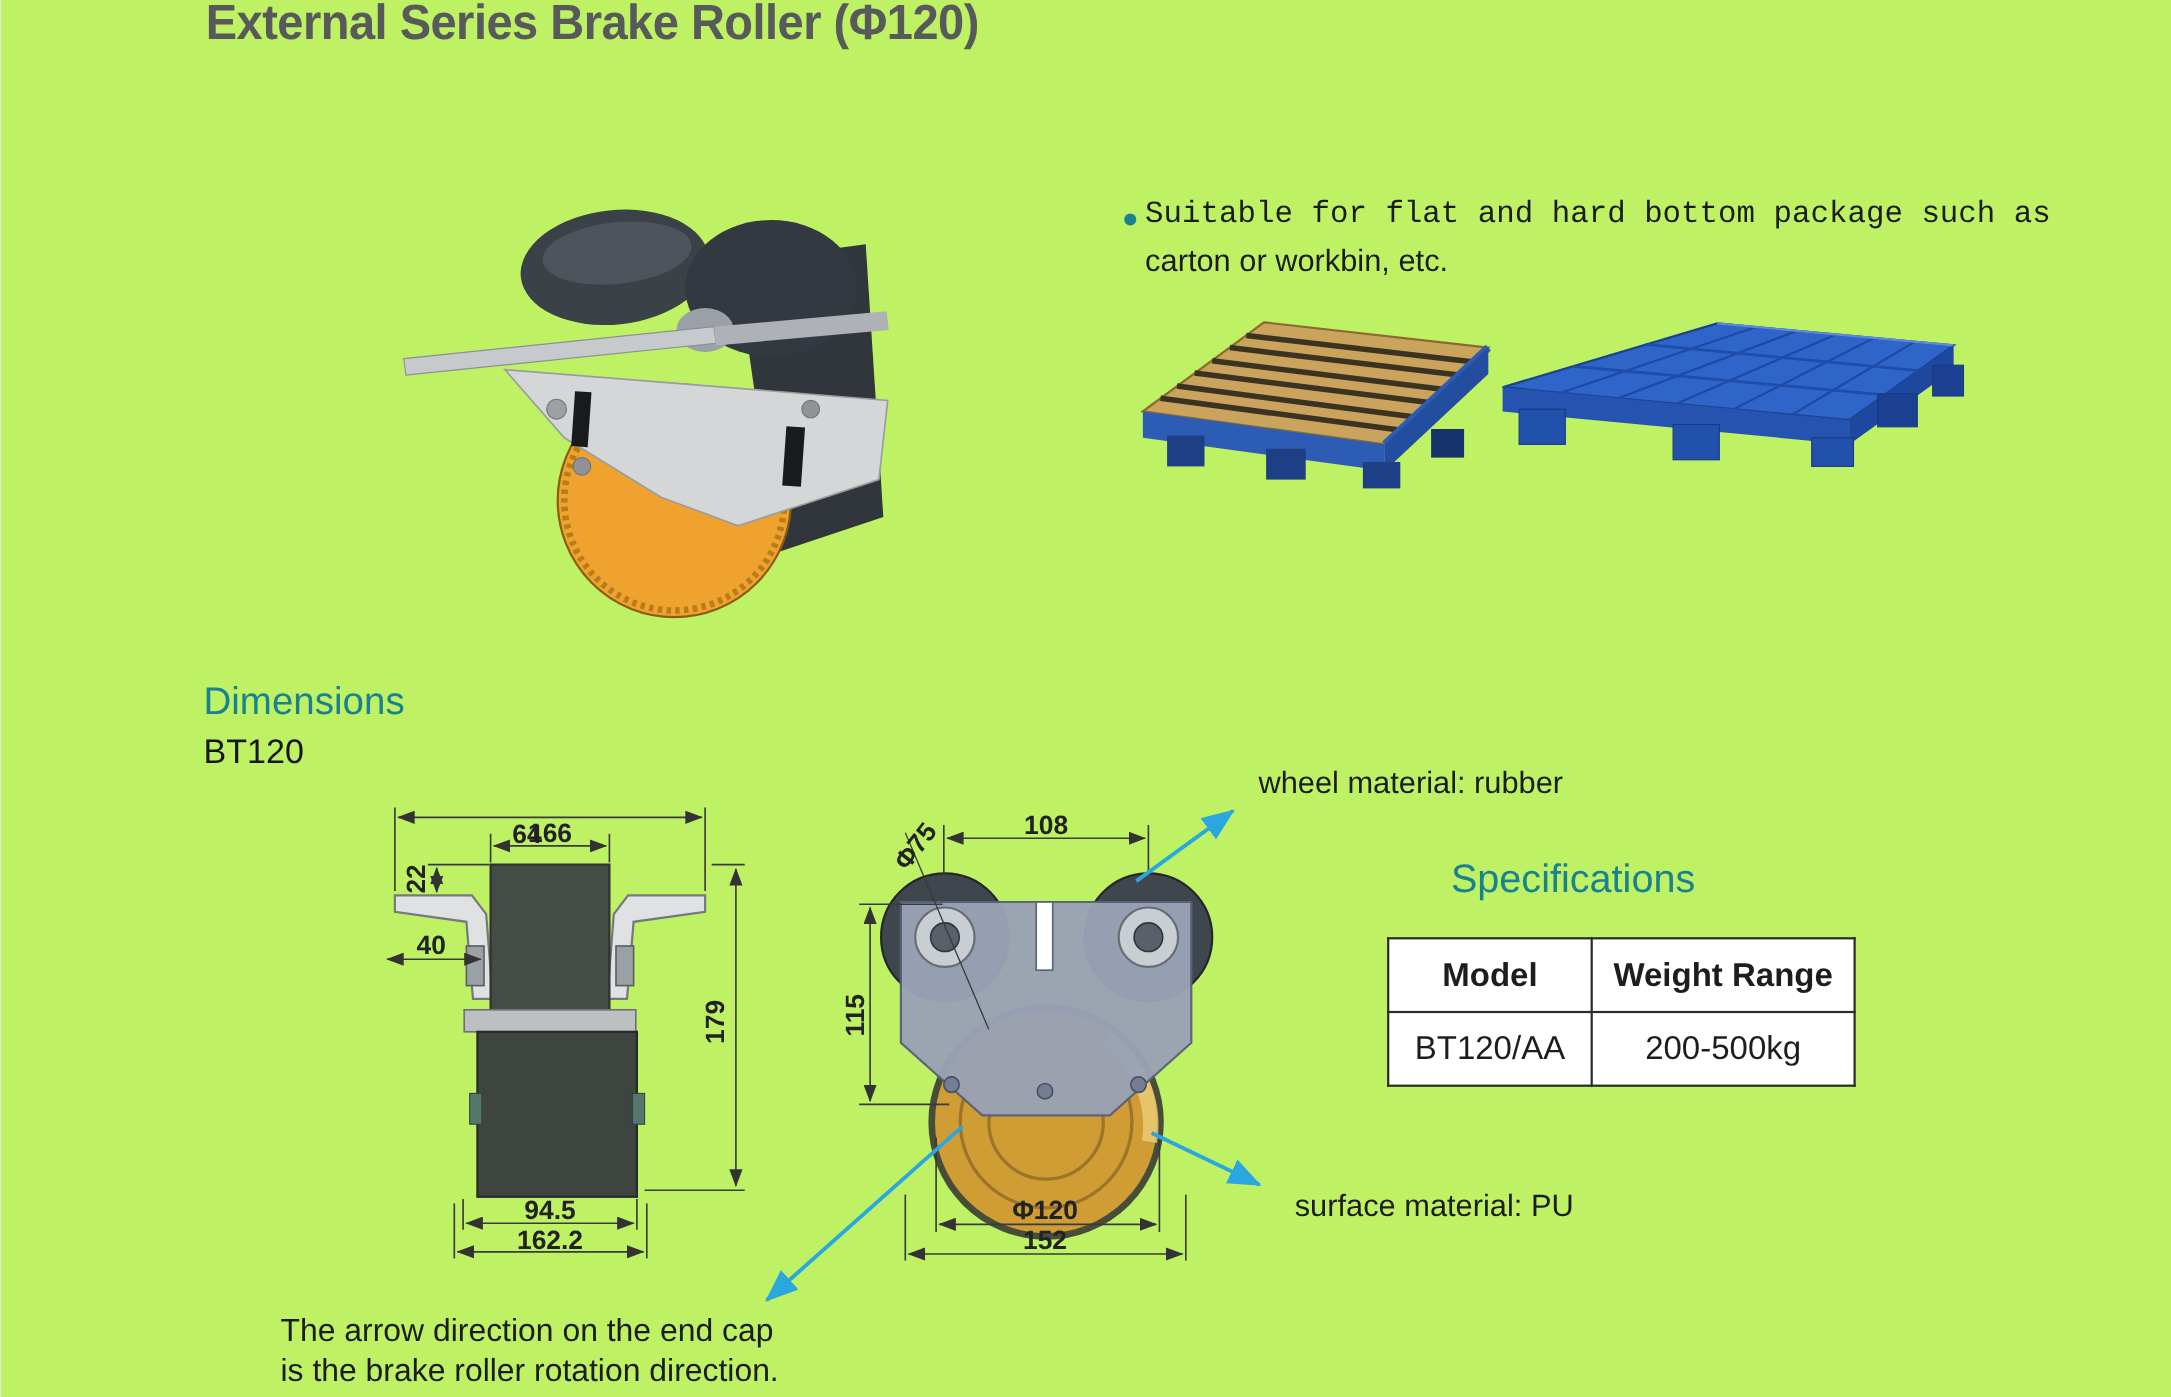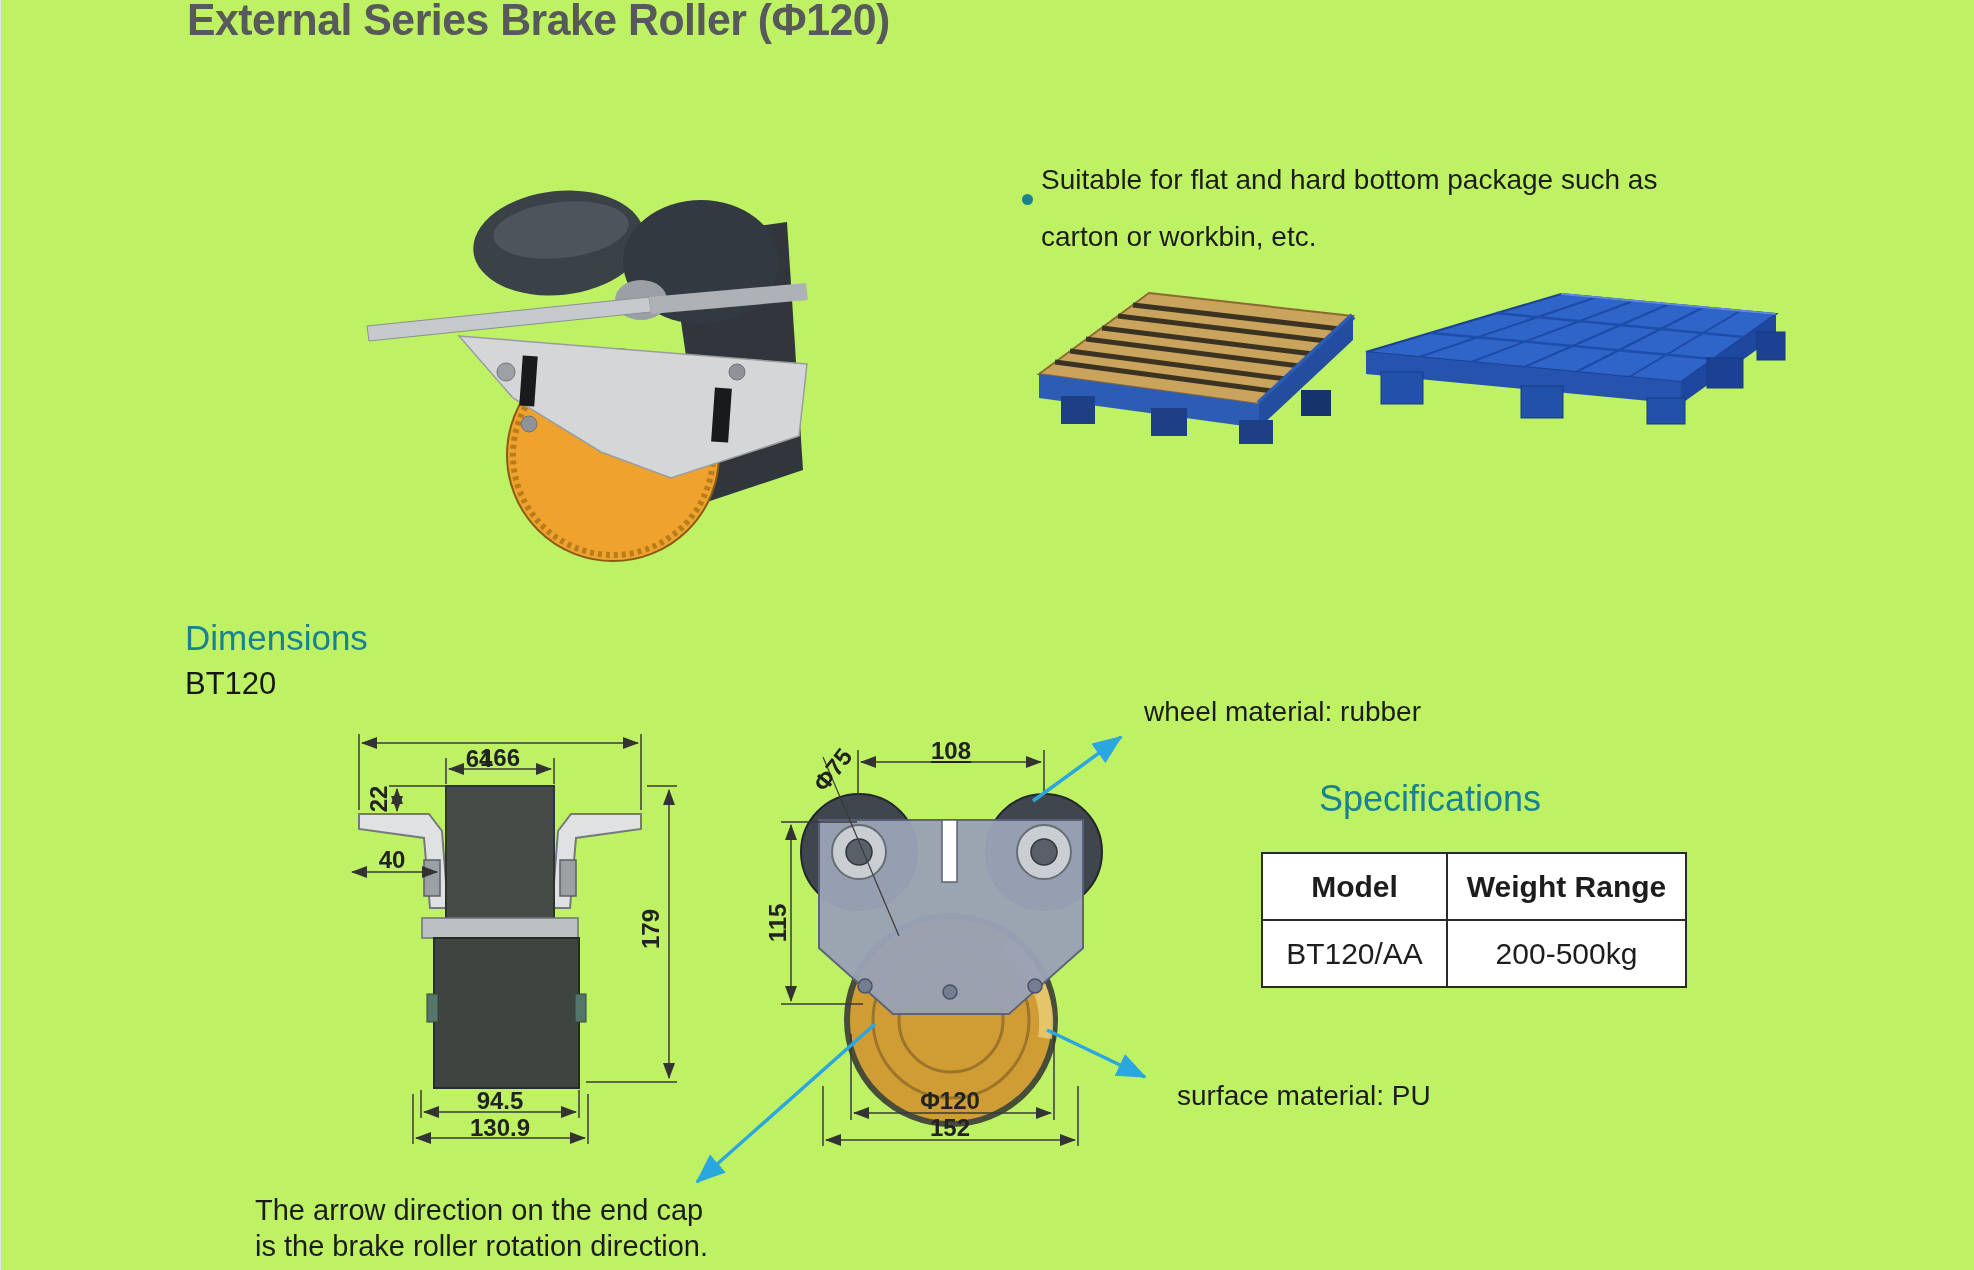--- a/index.html
+++ b/index.html
@@ -12,21 +12,21 @@
   .title{
     left:186px;top:-6px;font-size:45px;font-weight:bold;color:#58595b;
     letter-spacing:-0.5px;transform:scaleX(.95);transform-origin:left top;white-space:nowrap;
   }
   .teal{color:#1a8191;}
   .h-dim{left:184px;top:618px;font-size:35px;}
   .h-spec{left:1318px;top:778px;font-size:36px;}
   .model-code{left:184px;top:666px;font-size:31px;color:#161616;}
   .body-txt{font-size:28px;color:#1c1c1c;white-space:nowrap;}
   .bullet-dot{left:1021px;top:194px;width:11px;height:11px;border-radius:50%;background:#1a8191;}
-  .bullet-l1{left:1040px;top:164px;}
+  .bullet-l1{left:1040px;top:180px;font-family:Liberation Mono, monospace;}
   .bullet-l2{left:1040px;top:221px;}
   .wheel-note{left:1143px;top:696px;}
   .surface-note{left:1176px;top:1080px;}
   .foot-l1{left:254px;top:1194px;font-size:29px;}
   .foot-l2{left:254px;top:1230px;font-size:29px;}
   .dim{
     font-size:24px;font-weight:bold;color:#222;white-space:nowrap;
     transform:translate(-50%,-50%);
   }
   .dim.rot{transform:translate(-50%,-50%) rotate(-90deg);}
@@ -198,24 +198,24 @@
   <div class="abs body-txt surface-note">surface material: PU</div>
 
   <div class="abs teal h-spec">Specifications</div>
 
   <div class="abs dim" style="left:499px;top:733px;margin-top:25px;">166</div>
   <div class="abs dim" style="left:478px;top:759px;">64</div>
   <div class="abs dim rot" style="left:378px;top:799px;">22</div>
   <div class="abs dim" style="left:391px;top:860px;">40</div>
   <div class="abs dim rot" style="left:650px;top:929px;">179</div>
   <div class="abs dim" style="left:499px;top:1101px;">94.5</div>
-  <div class="abs dim" style="left:499px;top:1128px;">130.9</div>
+  <div class="abs dim" style="left:499px;top:1128px;">162.2</div>
 
   <div class="abs dim diag" style="left:832px;top:770px;">Φ75</div>
-  <div class="abs dim" style="left:950px;top:751px;text-decoration:underline;">108</div>
+  <div class="abs dim" style="left:950px;top:751px;">108</div>
   <div class="abs dim rot" style="left:777px;top:923px;">115</div>
   <div class="abs dim" style="left:949px;top:1101px;">Φ120</div>
   <div class="abs dim" style="left:949px;top:1128px;">152</div>
 
   <table class="spec">
     <tbody>
         <tr>
       <th class="col-model">Model</th>
       <th class="col-weight">Weight Range</th>
     </tr>

